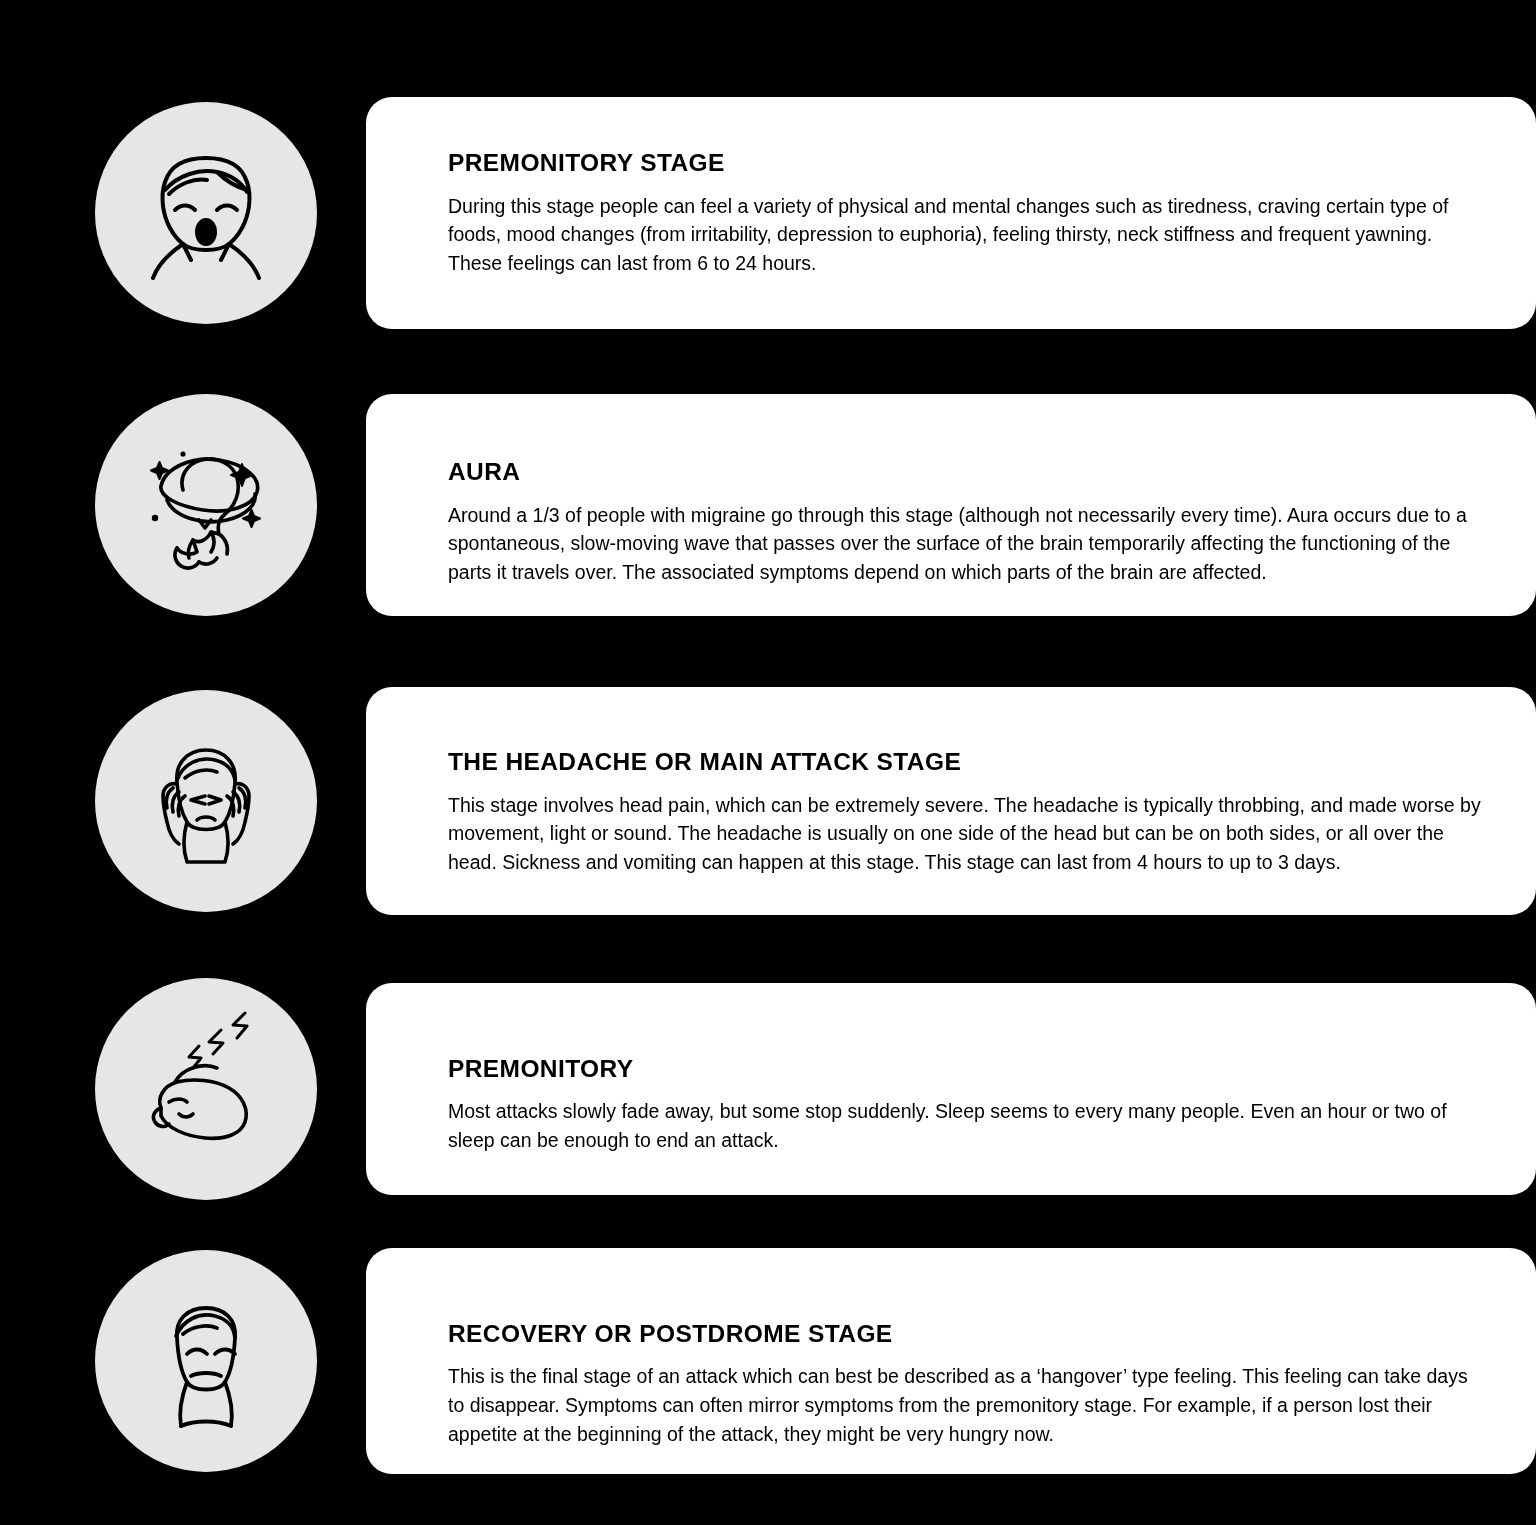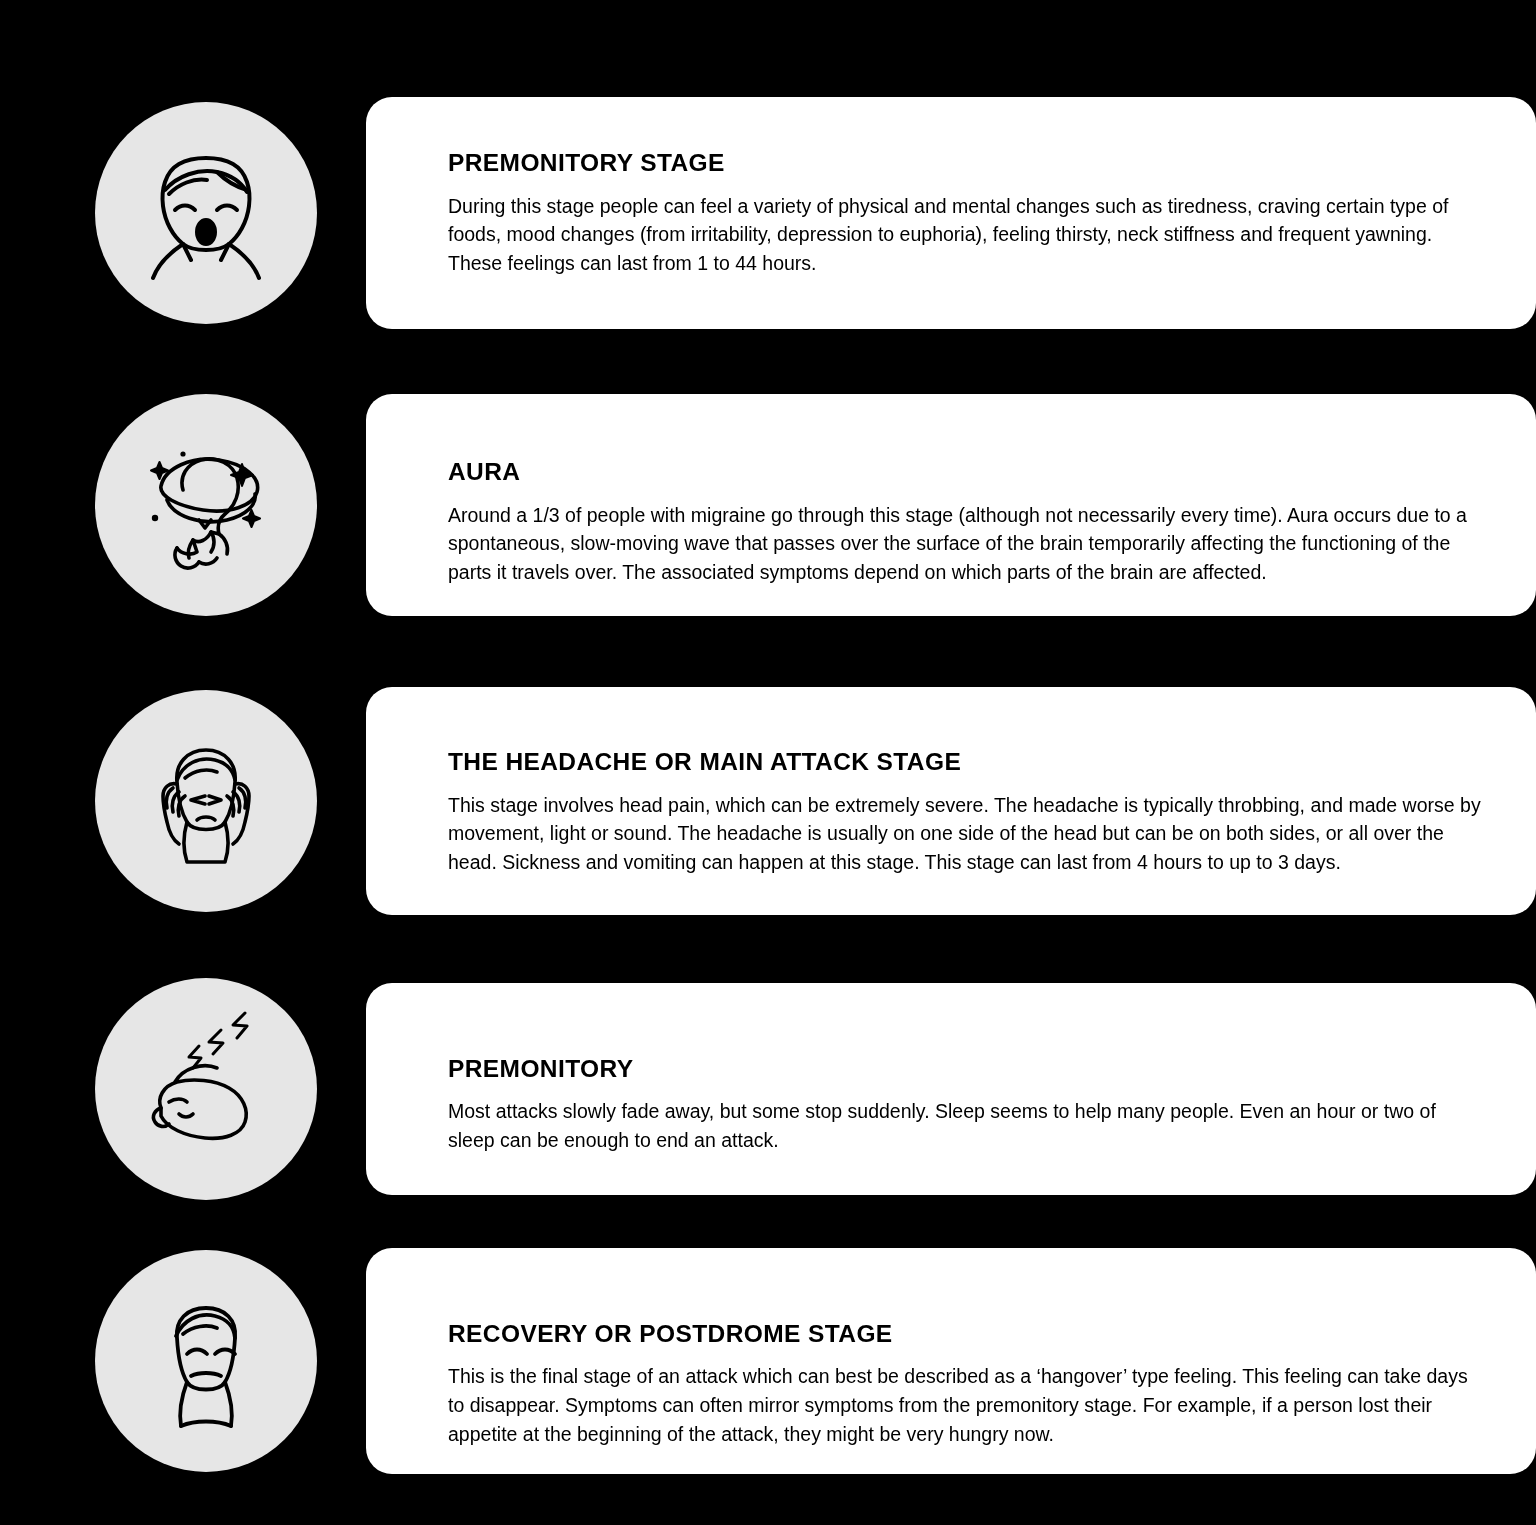--- a/index.html
+++ b/index.html
@@ -96,21 +96,21 @@
         <path d="M54 82 C60 76 68 76 74 82"></path>
         <path d="M96 82 C102 76 110 76 116 82"></path>
         <ellipse cx="85" cy="104" rx="9" ry="12" fill="#000"></ellipse>
         <path d="M62 116 C50 124 38 134 32 150"></path>
         <path d="M108 116 C120 124 132 134 138 150"></path>
         <path d="M62 116 L70 132 M108 116 L100 132"></path>
       </svg>
     </div>
     <div class="card">
       <div class="stage-title">PREMONITORY STAGE</div>
-      <div class="stage-desc">During this stage people can feel a variety of physical and mental changes such as tiredness, craving certain type of foods, mood changes (from irritability, depression to euphoria), feeling thirsty, neck stiffness and frequent yawning. These feelings can last from 1 to 44 hours.</div>
+      <div class="stage-desc">During this stage people can feel a variety of physical and mental changes such as tiredness, craving certain type of foods, mood changes (from irritability, depression to euphoria), feeling thirsty, neck stiffness and frequent yawning. These feelings can last from 6 to 24 hours.</div>
     </div>
   </div>
 
   <div class="stage s1">
     <div class="icon-wrap">
       <svg width="170" height="170" viewBox="0 0 170 170" fill="none" stroke="#000" stroke-width="3.6" stroke-linecap="round" stroke-linejoin="round">
         <path d="M62 70 C58 56 66 44 80 40 C96 36 112 44 116 58 C120 72 114 86 104 94 C98 99 96 106 98 114 L90 112 C86 120 78 124 72 120 L76 132 C70 136 60 134 56 128"></path>
         <path d="M90 112 C94 118 94 126 90 132"></path>
         <path d="M98 114 C104 118 108 126 106 134"></path>
         <path d="M40 66 C44 48 70 36 98 40 C124 44 140 58 136 72 C132 86 108 94 82 90 C56 86 38 76 40 66 Z"></path>
@@ -166,21 +166,21 @@
         <path d="M48 98 C54 94 62 94 66 98"></path>
         <path d="M58 110 C62 114 68 114 72 110"></path>
         <path d="M54 78 C62 64 82 58 96 64"></path>
         <path d="M72 64 l8 -10 l-12 -1 l10 -11" stroke-width="3"></path>
         <path d="M92 50 l10 -11 l-14 -1 l12 -12" stroke-width="3"></path>
         <path d="M116 34 l10 -12 l-14 -1 l12 -12" stroke-width="3"></path>
       </svg>
     </div>
     <div class="card">
       <div class="stage-title">PREMONITORY</div>
-      <div class="stage-desc">Most attacks slowly fade away, but some stop suddenly.  Sleep seems to help many people.  Even an hour or two of sleep can be enough to end an attack.</div>
+      <div class="stage-desc">Most attacks slowly fade away, but some stop suddenly.  Sleep seems to every many people.  Even an hour or two of sleep can be enough to end an attack.</div>
     </div>
   </div>
 
   <div class="stage s4">
     <div class="icon-wrap">
       <svg width="170" height="170" viewBox="0 0 170 170" fill="none" stroke="#000" stroke-width="3.8" stroke-linecap="round" stroke-linejoin="round">
         <path d="M56 62 C54 44 66 32 85 32 C104 32 116 44 114 62 C113 80 110 96 104 106 C98 116 72 116 66 106 C60 96 57 80 56 62 Z"></path>
         <path d="M55 60 C62 44 78 36 94 40 C107 43 113 52 114 62"></path>
         <path d="M62 58 C72 50 86 48 96 52"></path>
         <path d="M66 78 C72 72 80 72 86 78"></path>

